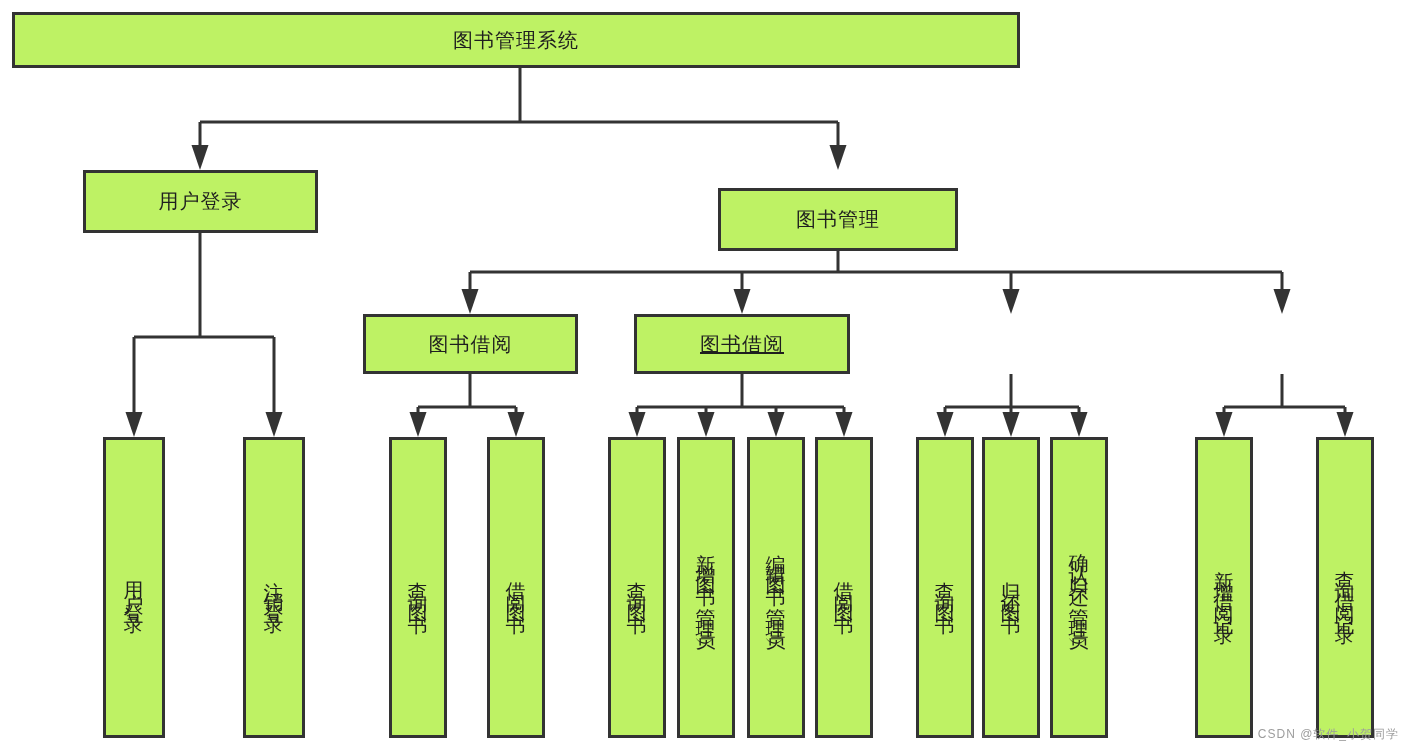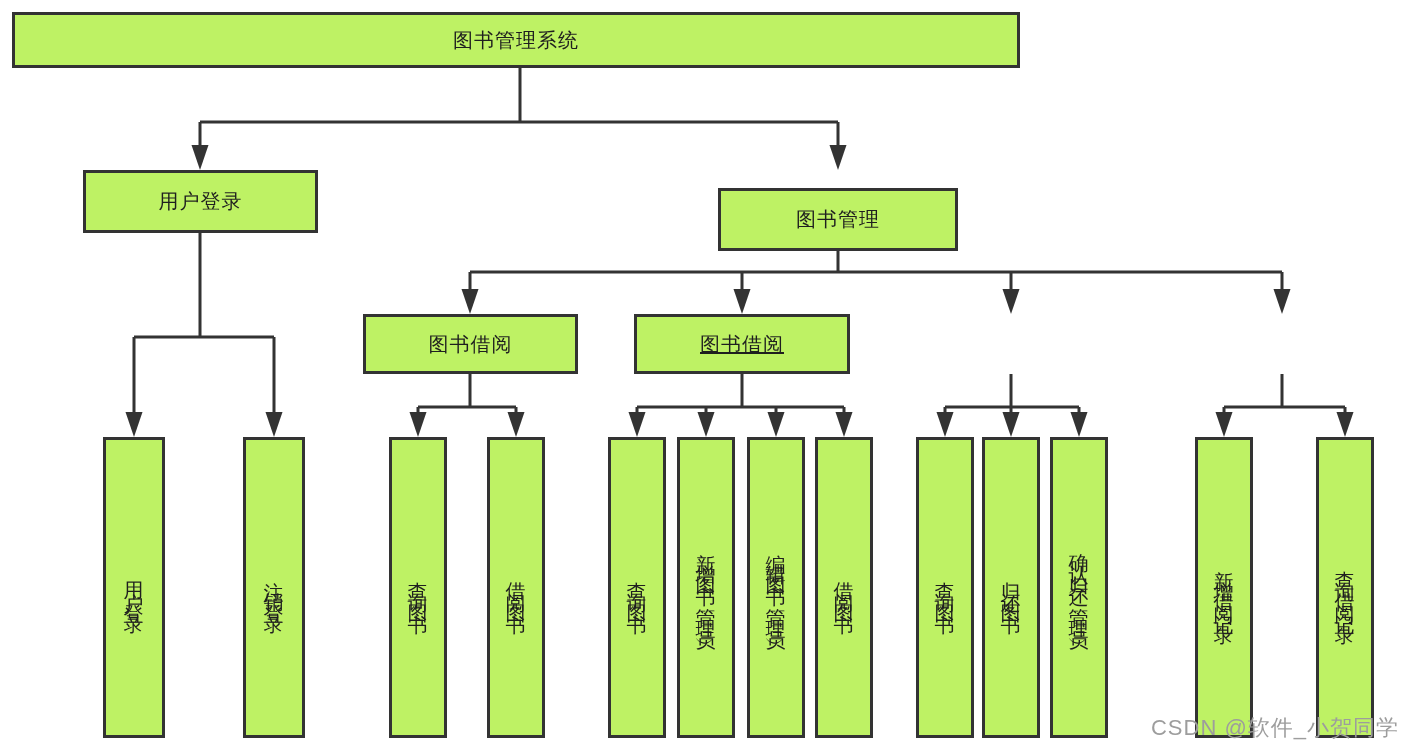--- a/index.html
+++ b/index.html
@@ -69,21 +69,21 @@
   .c4 { left: 815px;  width: 58px; }
   .d1 { left: 916px;  width: 58px; }
   .d2 { left: 982px;  width: 58px; }
   .d3 { left: 1050px; width: 58px; }
   .e1 { left: 1195px; width: 58px; }
   .e2 { left: 1316px; width: 58px; }
   .watermark {
     position: absolute;
     right: 6px;
     bottom: 4px;
-    font-size: 22px;
+    font-size: 12px;
     color: #9d9d9d;
     letter-spacing: 1px;
     z-index: 5;
     white-space: nowrap;
   }
 </style>
 </head>
 <body>
 
 <div id="canvas">

